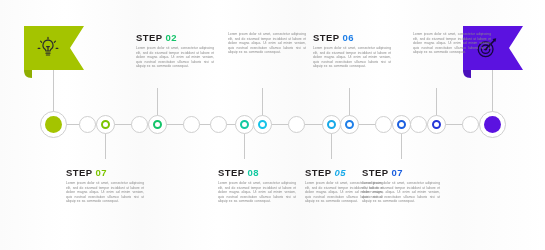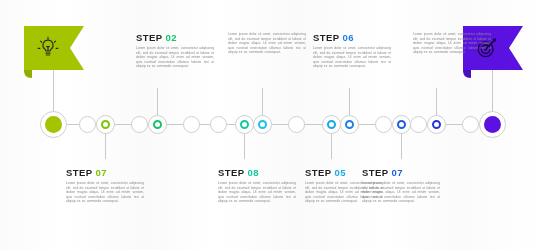--- a/index.html
+++ b/index.html
@@ -262,21 +262,21 @@
   <h3>
     <span>STEP</span>
     <span class="num" style="color:#12c9a0;">08</span>
   </h3>
   <p>Lorem ipsum dolor sit amet, consectetur adipiscing elit, sed do eiusmod tempor incididunt ut labore et dolore magna aliqua. Ut enim ad minim veniam, quis nostrud exercitation ullamco laboris nisi ut aliquip ex ea commodo consequat.</p>
 </div>
 
 <div class="block" style="left:305px; top:167px;">
   <h3>
     <span>STEP</span>
-    <span class="num" style="color:#17a9e8;">05</span>
+    <span class="num" style="color:#17a9e8;font-style:italic;">05</span>
   </h3>
   <p>Lorem ipsum dolor sit amet, consectetur adipiscing elit, sed do eiusmod tempor incididunt ut labore et dolore magna aliqua. Ut enim ad minim veniam, quis nostrud exercitation ullamco laboris nisi ut aliquip ex ea commodo consequat.</p>
 </div>
 
 <div class="block" style="left:362px; top:167px;">
   <h3>
     <span>STEP</span>
     <span class="num" style="color:#1b5fe0;">07</span>
   </h3>
   <p>Lorem ipsum dolor sit amet, consectetur adipiscing elit, sed do eiusmod tempor incididunt ut labore et dolore magna aliqua. Ut enim ad minim veniam, quis nostrud exercitation ullamco laboris nisi ut aliquip ex ea commodo consequat.</p>

